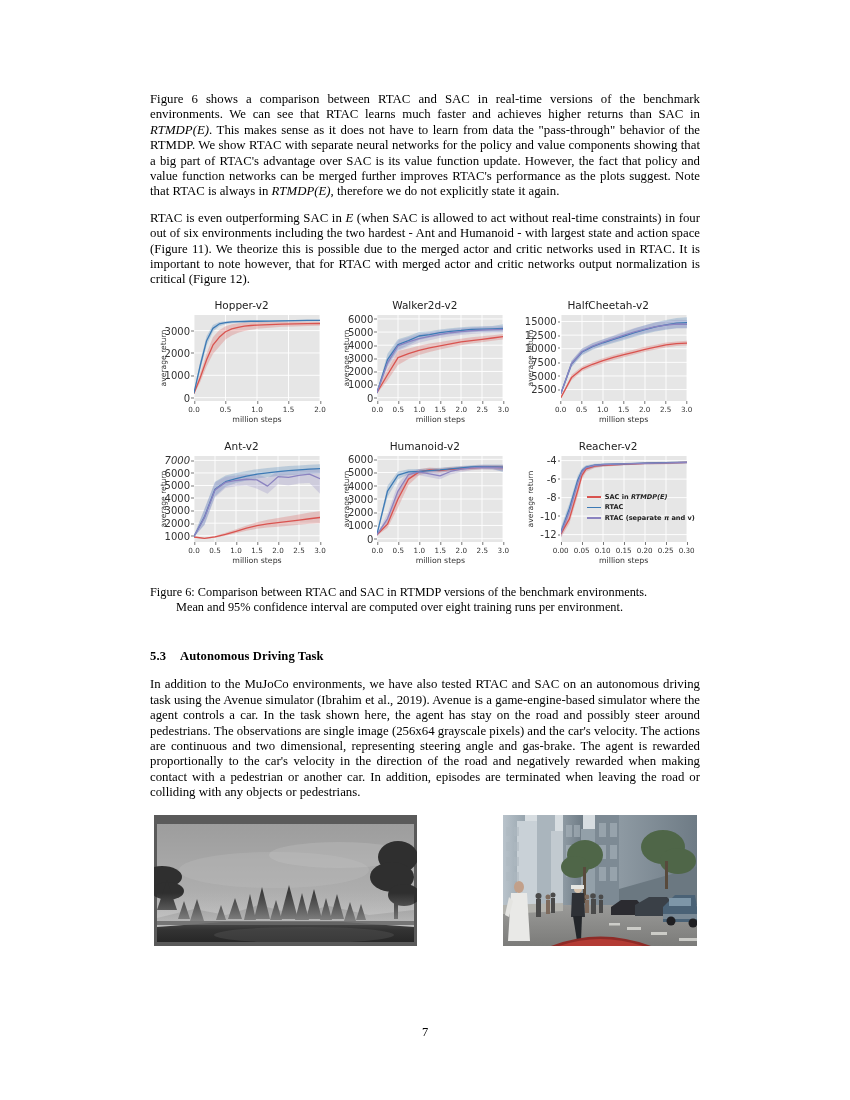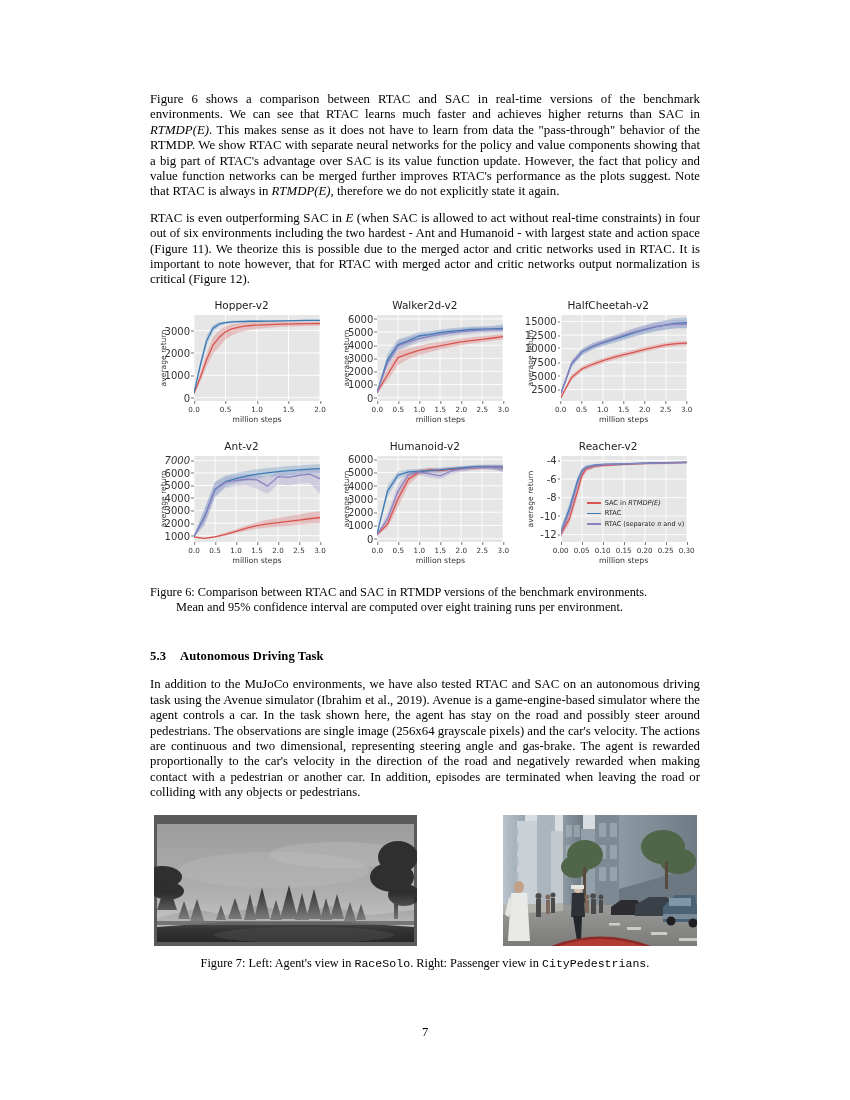--- a/index.html
+++ b/index.html
@@ -150,24 +150,25 @@
     left: 50%;
     width: 1px;
     height: 2.5px;
     background: #777;
   }
 
   
   .legend {
     position: absolute;
     left: 70px;
-    top: 58px;
+    top: 52px;
     font-size: 6.6px;
     color: #222;
     line-height: 10.5px;
+    font-weight: bold;
   }
   .legend-row { display: flex; align-items: center; white-space: nowrap; }
   .legend-swatch {
     display: inline-block;
     width: 14px;
     height: 1.6px;
     margin-right: 4px;
     flex: none;
   }
 
@@ -658,22 +659,18 @@
                 <rect x="82" y="85" width="4" height="13"></rect>
                   <circle cx="84" cy="82" r="2.4"></circle>
               </g>
             </g>
 
             <path d="M48 131 Q97 112 148 131 Z" fill="#8e2b27"></path>
             <path d="M56 131 Q97 117 140 131 Z" fill="#b33b34"></path>
           </svg>
         </div>
       </div>
-      <div class="figure-caption" style="text-align:center;">
-        <span>Figure 7:</span>
-        <span>Left: Agent's view in </span><span class="mono">RaceSolo</span><span>. Right: Passenger view in </span><span class="mono">CityPedestrians</span><span>.</span>
-      </div>
     </div>
 
   </div>
 
   <div class="page-number">7</div>
 </div>
 
 </body></html>

